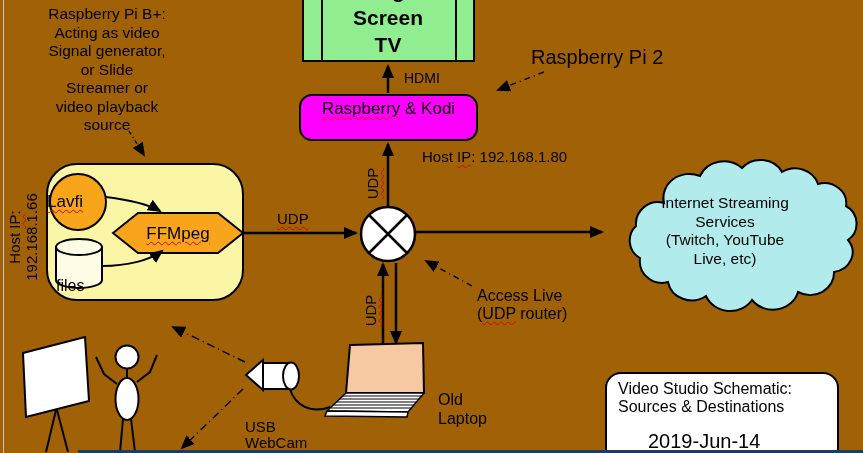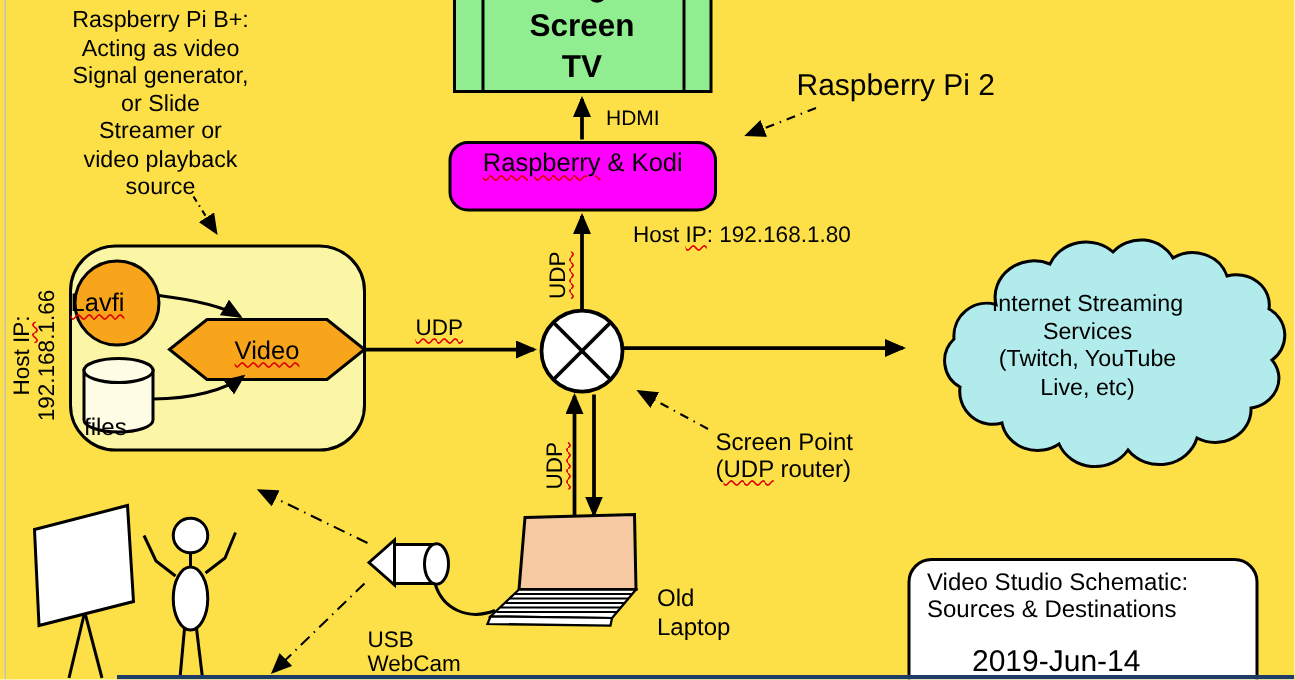--- a/index.html
+++ b/index.html
@@ -1,16 +1,16 @@
 <!DOCTYPE html>
 <html><head>
 <meta charset="utf-8">
 <style>
   html,body{margin:0;padding:0;background:#fff;}
-  .canvas{position:relative;width:863px;height:453px;overflow:hidden;background:#fde047;
+  .canvas{position:relative;width:863px;height:453px;overflow:hidden;background:#a16207;
           font-family:"Liberation Sans",sans-serif;color:#000;}
   svg.layer{position:absolute;left:0;top:0;}
   .lbl{position:absolute;white-space:pre-line;color:#000;}
   .sq{text-decoration-line:underline;text-decoration-style:wavy;text-decoration-color:#e00000;
       text-decoration-thickness:1px;text-underline-offset:2px;}
   .note-topleft{left:22px;top:5px;width:170px;text-align:center;font-size:15.5px;line-height:18.5px;}
   .tv-label{left:302px;top:-23px;width:172px;text-align:center;font-size:21px;font-weight:bold;line-height:27px;}
   .kodi-label{left:300px;top:99px;width:177px;text-align:center;font-size:17px;line-height:19px;}
   .hdmi{left:404px;top:70px;font-size:14px;}
   .rpi2{left:531px;top:46px;font-size:20px;}
@@ -150,32 +150,32 @@
   <div class="lbl hdmi">HDMI</div>
 
   <div class="lbl rpi2">Raspberry Pi 2</div>
 
   <div class="lbl hostip80"><span>Host </span><span class="sq">IP</span><span>: 192.168.1.80</span></div>
 
   <div class="lbl hostip66"><span>Host </span><span class="sq">IP</span><span>:</span><br><span>192.168.1.66</span></div>
 
   <div class="lbl lavfi"><span class="sq">Lavfi</span></div>
 
-  <div class="lbl ffmpeg"><span class="sq">Video</span></div>
+  <div class="lbl ffmpeg"><span class="sq">FFMpeg</span></div>
 
   <div class="lbl files">files</div>
 
   <div class="lbl udp-left"><span class="sq">UDP</span></div>
 
   <div class="lbl udp-up"><span class="sq">UDP</span></div>
 
   <div class="lbl udp-down"><span class="sq">UDP</span></div>
 
 
-  <div class="lbl access-point"><span>Screen Point</span><br><span>(</span><span class="sq">UDP</span><span> router)</span></div>
+  <div class="lbl access-point"><span>Access Live</span><br><span>(</span><span class="sq">UDP</span><span> router)</span></div>
 
   <div class="lbl cloud-label">Internet Streaming
 Services
 (Twitch, YouTube
 Live, etc)</div>
 
   <div class="lbl old-laptop">Old
 Laptop</div>
 
   <div class="lbl usb-webcam">USB

